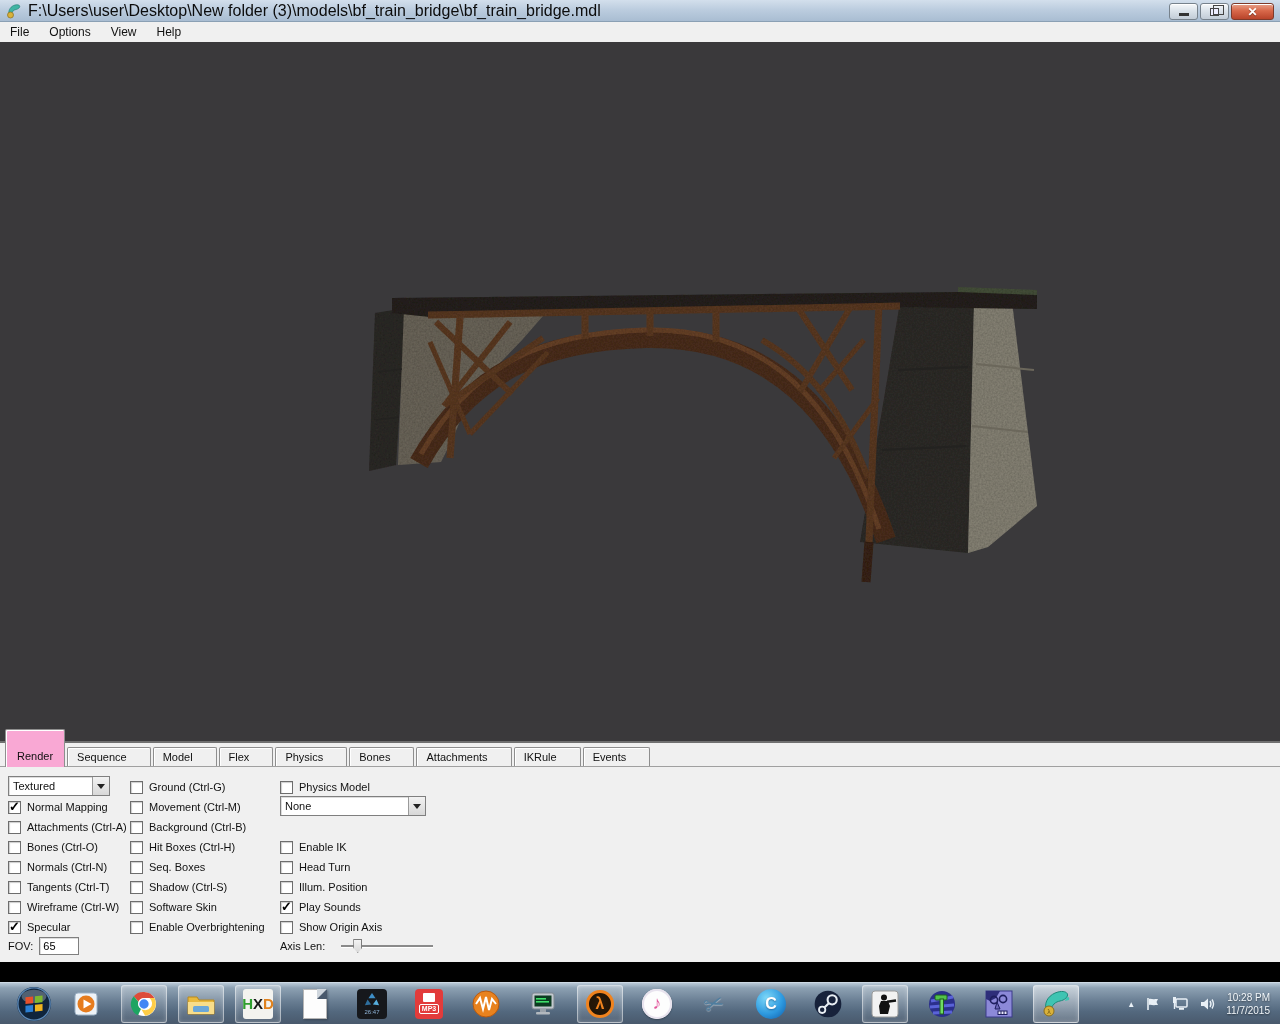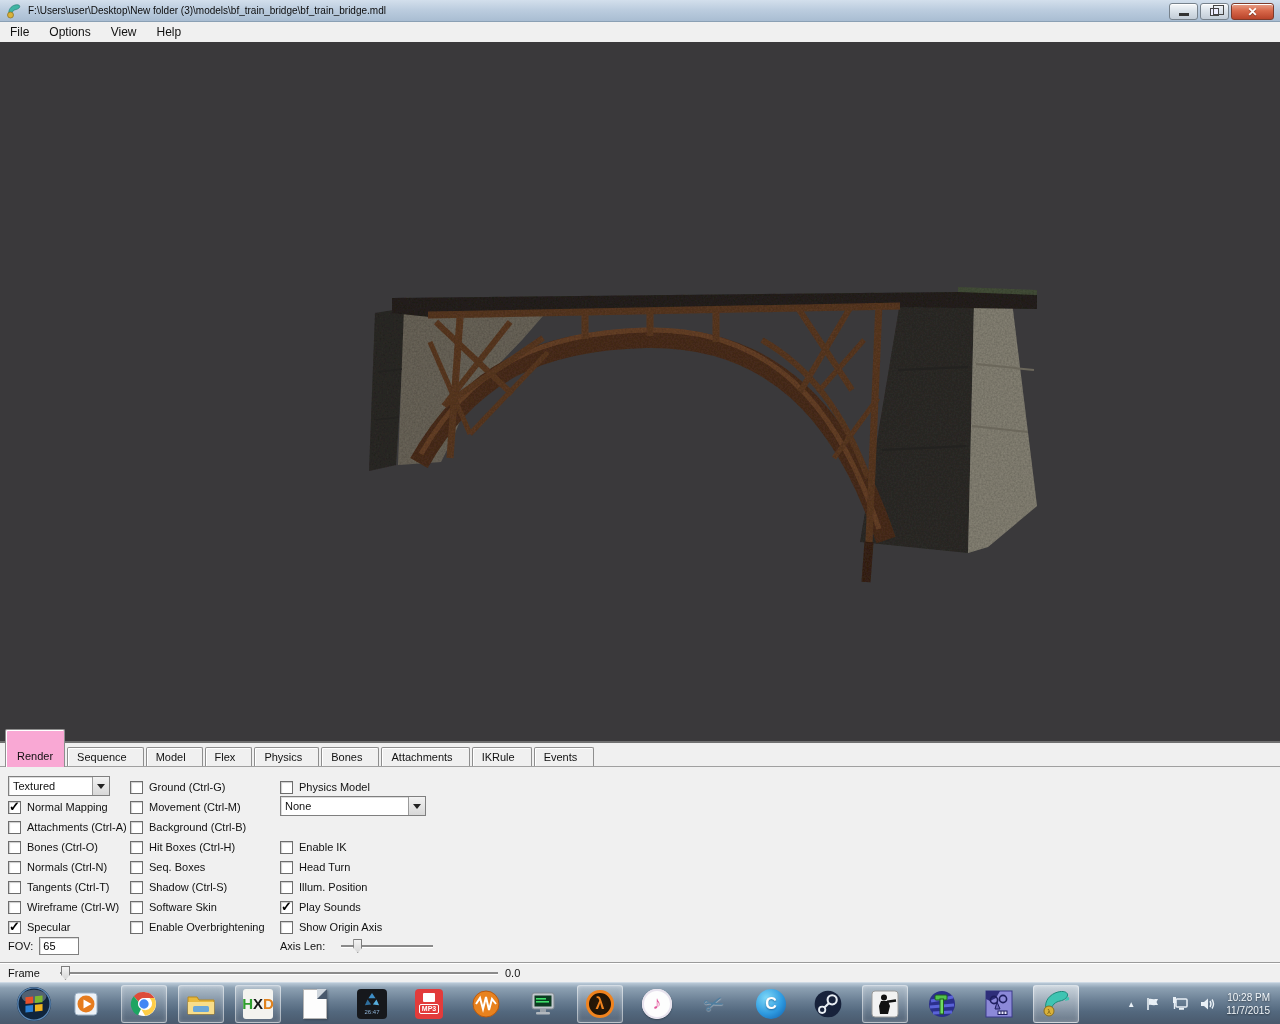--- a/index.html
+++ b/index.html
@@ -5,21 +5,21 @@
   * { margin:0; padding:0; box-sizing:border-box; }
   html,body { width:1280px; height:1024px; overflow:hidden; background:#000;
     font-family:"Liberation Sans", sans-serif; }
   .window { position:relative; width:1280px; height:1024px; }
 
   
   .titlebar { position:absolute; left:0; top:0; width:1280px; height:22px;
     background:linear-gradient(180deg,#d3dfec 0%,#bccddf 45%,#a9bdd2 100%);
     border-bottom:1px solid #8ba0b4; display:flex; align-items:center; padding:0 4px; }
   .app-icon16 { width:16px; height:16px; margin:0 6px 0 2px; flex:0 0 auto; }
-  .title-text { font-size:10px; color:#0c0c0c; white-space:nowrap; }
+  .title-text { font-size:16px; color:#0c0c0c; white-space:nowrap; }
   .win-controls { position:absolute; right:6px; top:3px; display:flex; gap:2px; }
   .win-btn { width:29px; height:17px; border:1px solid #77828c; border-radius:3px;
     background:linear-gradient(180deg,#f6f8fa 0%,#dbe3ea 45%,#c2ccd6 100%);
     display:flex; align-items:center; justify-content:center; cursor:pointer;
     box-shadow:inset 0 1px 0 #fff; }
   .win-btn.close { width:43px; background:linear-gradient(180deg,#e7a28c 0%,#d8684a 45%,#b8432a 100%);
     border-color:#7e3a2a; }
   .glyph-min { width:10px; height:3px; background:#333; margin-top:6px; }
   .glyph-restore { width:9px; height:8px; border:1px solid #444; position:relative; background:#eef; }
   .glyph-restore::before { content:""; position:absolute; left:2px; top:-4px; width:9px; height:8px;
@@ -34,21 +34,21 @@
   
   .viewport { position:absolute; left:0; top:42px; width:1280px; height:699px;
     background:#3a393b; }
 
   
   .panel { position:absolute; left:0; top:741px; width:1280px; height:221px;
     background:#f0f0f0; border-top:2px solid #707070; font-size:11px; color:#111; }
   .tabstrip { position:absolute; left:0; top:2px; width:1280px; height:22px;
     display:flex; align-items:flex-end; padding-left:5px; border-bottom:1px solid #a0a0a0; }
   .tab { border:1px solid #8e8e8e; border-bottom:none; border-radius:2px 2px 0 0;
-    background:#f0f0f0; padding:3px 16px 3px 9px; margin-right:2px; font-size:11px;
+    background:#f0f0f0; padding:3px 23px 3px 9px; margin-right:2px; font-size:11px;
     position:relative; cursor:pointer; box-shadow:inset 1px 1px 0 #fff; }
   .tab.active { padding:20px 11px 5px 11px; margin-bottom:-1px; z-index:3; background:#f9a8d4; }
 
   .chk-row { display:flex; align-items:center; height:20px; cursor:default; }
   .chk-box { width:13px; height:13px; background:#fff; border:1px solid #6d6d6d;
     box-shadow:inset 1px 1px 1px #00000033; margin-right:6px; position:relative; flex:0 0 auto; }
   .chk-box.checked::after { content:"✓"; position:absolute; left:0px; top:-3px;
     font-size:13px; font-weight:bold; color:#000; }
   .col { position:absolute; }
   .combo { position:absolute; height:20px; background:#fff; border:1px solid #7f7f7f;
@@ -380,28 +380,20 @@
       </div>
     <div class="axis-row" style="left:280px; top:195px; gap:16px;">
       <span>Axis Len:</span>
       <div class="slider" style="width:92px;">
         <div class="track"></div>
         <div class="thumb" style="left:12px;"></div>
       </div>
     </div>
   </div>
 
-  <div class="frame-row">
-    <span class="frame-label">Frame</span>
-    <div class="slider frame-slider">
-      <div class="track"></div>
-      <div class="thumb" style="left:1px;"></div>
-    </div>
-    <span class="frame-value">0.0</span>
-  </div>
 
   <div class="taskbar">
 
     <div class="start-orb">
       <svg width="38" height="38" viewBox="0 0 40 40">
         <circle cx="20" cy="20" r="18" fill="#10253c"></circle>
         <circle cx="20" cy="20" r="17" fill="none" stroke="#5a86b4" stroke-width="1.5"></circle>
         <ellipse cx="20" cy="12" rx="13" ry="7" fill="#ffffff" opacity="0.28"></ellipse>
         <g transform="translate(20,20) skewY(-6)">
           <rect x="-9" y="-8" width="8" height="7" fill="#e8502a"></rect>

